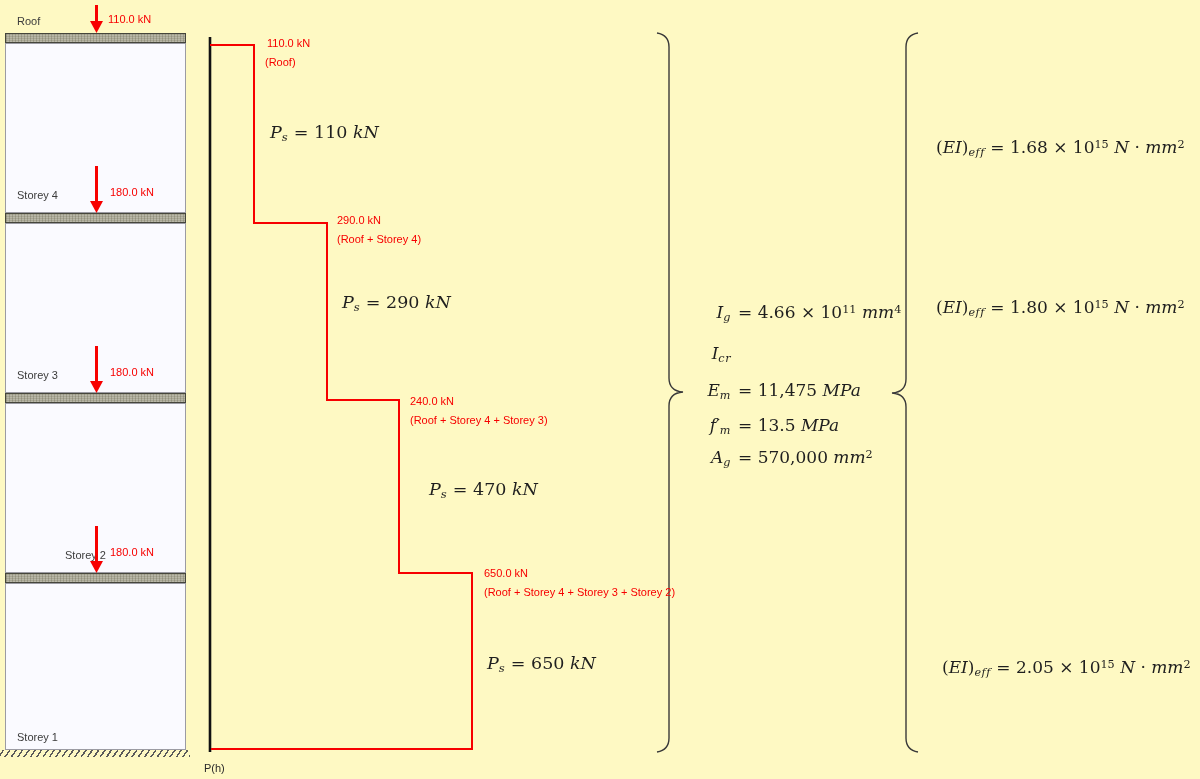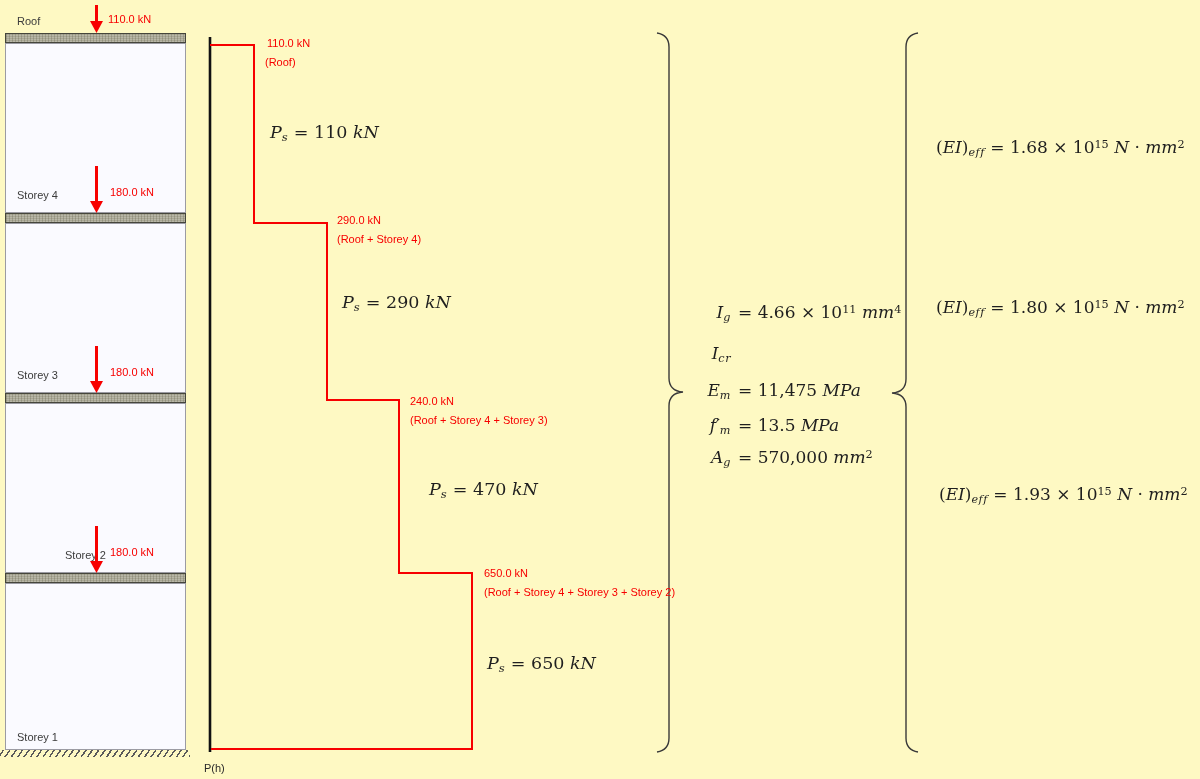--- a/index.html
+++ b/index.html
@@ -128,15 +128,15 @@
       <span class="mrhs"><span class="t-n">= 13.5 </span><span class="t-i">MPa</span></span>
     </div>
     <div class="mrow" style="top:446px;">
       <span class="mlhs"><span class="t-i">A</span><span class="t-sub">g</span></span>
       <span class="mrhs"><span class="t-n">= 570,000 </span><span class="t-i">mm</span><span class="t-sup">2</span></span>
     </div>
   </div>
 
   <div class="math" style="left:936px;top:136px;font-size:17px;"><span class="t-n">(</span><span class="t-i">EI</span><span class="t-n">)</span><span class="t-sub">eff</span><span class="t-n"> = 1.68 × 10</span><span class="t-sup">15</span><span class="t-n"> </span><span class="t-i">N</span><span class="t-n"> · </span><span class="t-i">mm</span><span class="t-sup">2</span></div>
   <div class="math" style="left:936px;top:296px;font-size:17px;"><span class="t-n">(</span><span class="t-i">EI</span><span class="t-n">)</span><span class="t-sub">eff</span><span class="t-n"> = 1.80 × 10</span><span class="t-sup">15</span><span class="t-n"> </span><span class="t-i">N</span><span class="t-n"> · </span><span class="t-i">mm</span><span class="t-sup">2</span></div>
-  <div class="math" style="left:939px;top:483px;font-size:17px;"><span class="t-n">(</span><span class="t-i">EI</span><span class="t-n">)</span><span class="t-sub">eff</span><span class="t-n"> = 1.93 × 10</span><span class="t-sup">15</span><span class="t-n"> </span><span class="t-i">N</span><span class="t-n"> · </span><span class="t-i">mm</span><span class="t-sup">2</span></div>
+  <div class="math" style="left:942px;top:656px;font-size:17px;"><span class="t-n">(</span><span class="t-i">EI</span><span class="t-n">)</span><span class="t-sub">eff</span><span class="t-n"> = 2.05 × 10</span><span class="t-sup">15</span><span class="t-n"> </span><span class="t-i">N</span><span class="t-n"> · </span><span class="t-i">mm</span><span class="t-sup">2</span></div>
 
 </div>
 
 </body></html>

